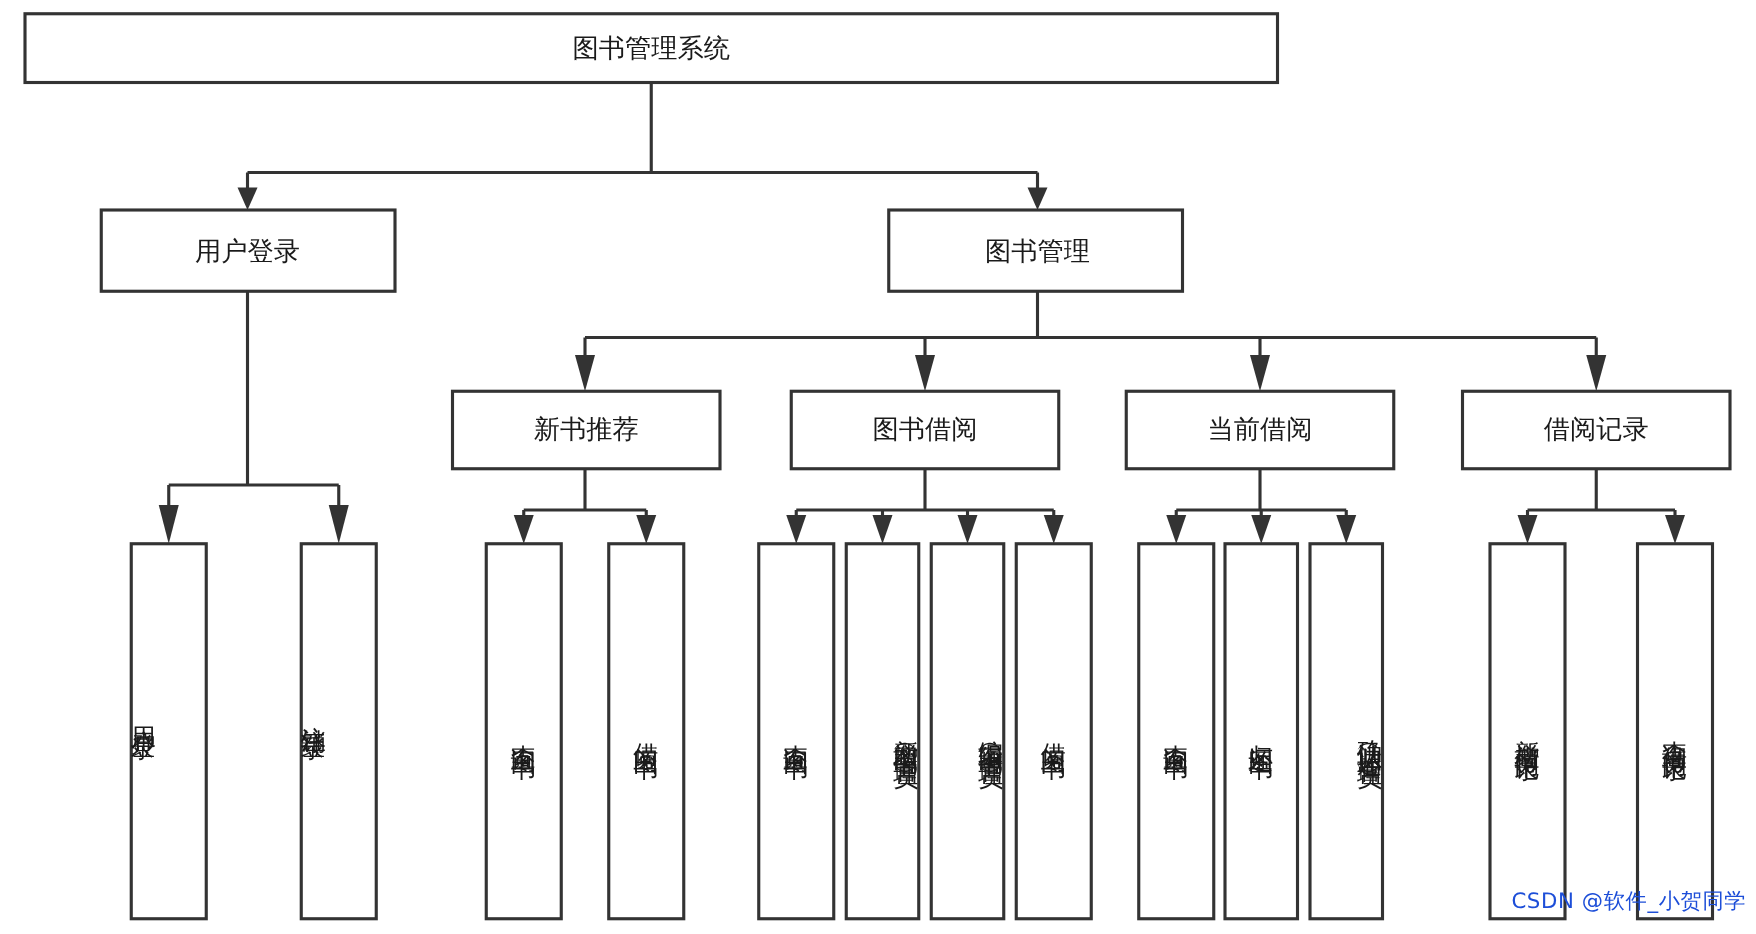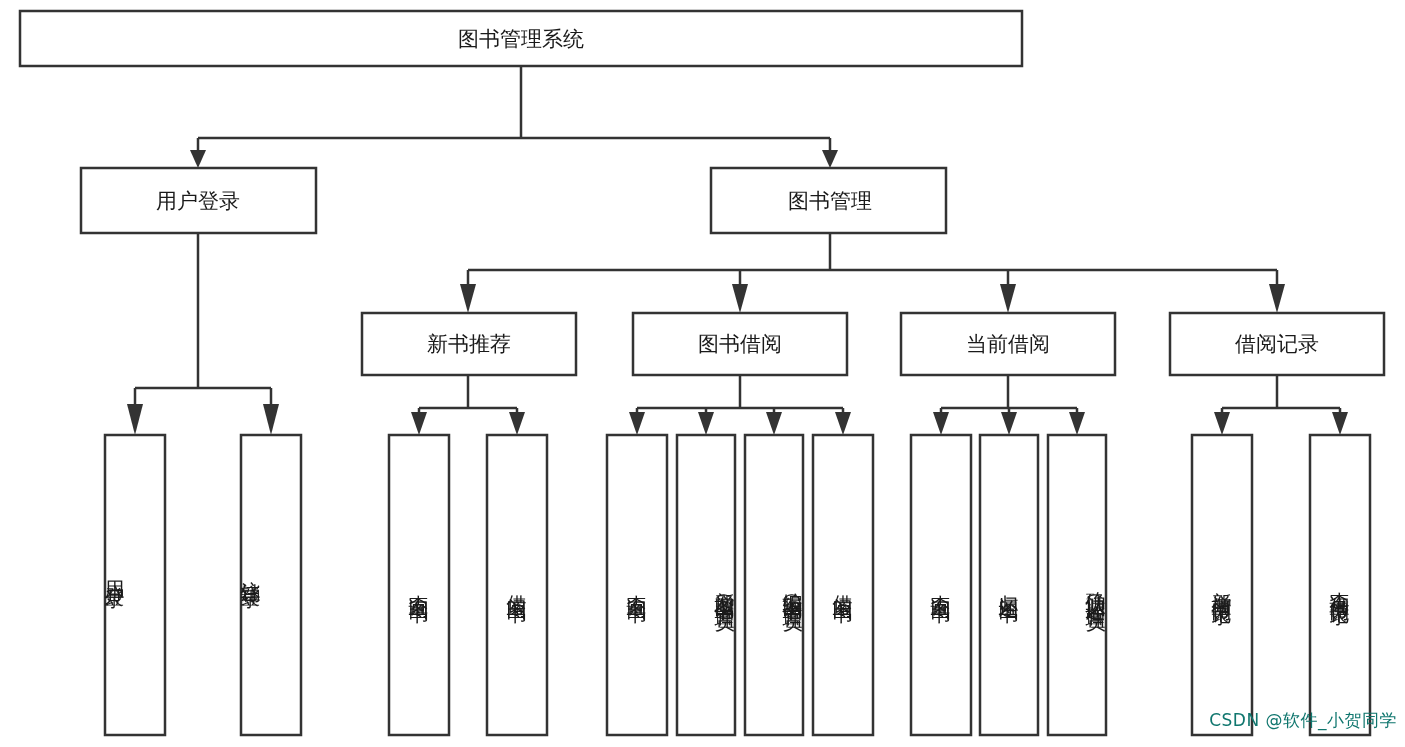--- a/index.html
+++ b/index.html
@@ -59,21 +59,21 @@
     color: #1a1a1a;
     white-space: nowrap;
     pointer-events: none;
   }
   #watermark {
     position: absolute;
     right: 8px;
     bottom: 6px;
     font-family: "DejaVu Sans", "Liberation Sans", sans-serif;
     font-size: 17px;
-    color: #0f766e;
+    color: #1d4ed8;
     white-space: nowrap;
     letter-spacing: 0.5px;
   }
 </style>
 </head>
 <body>
 
 <div id="diagram-root">
 
   <svg id="flowchart" viewBox="0 0 1405 747">

